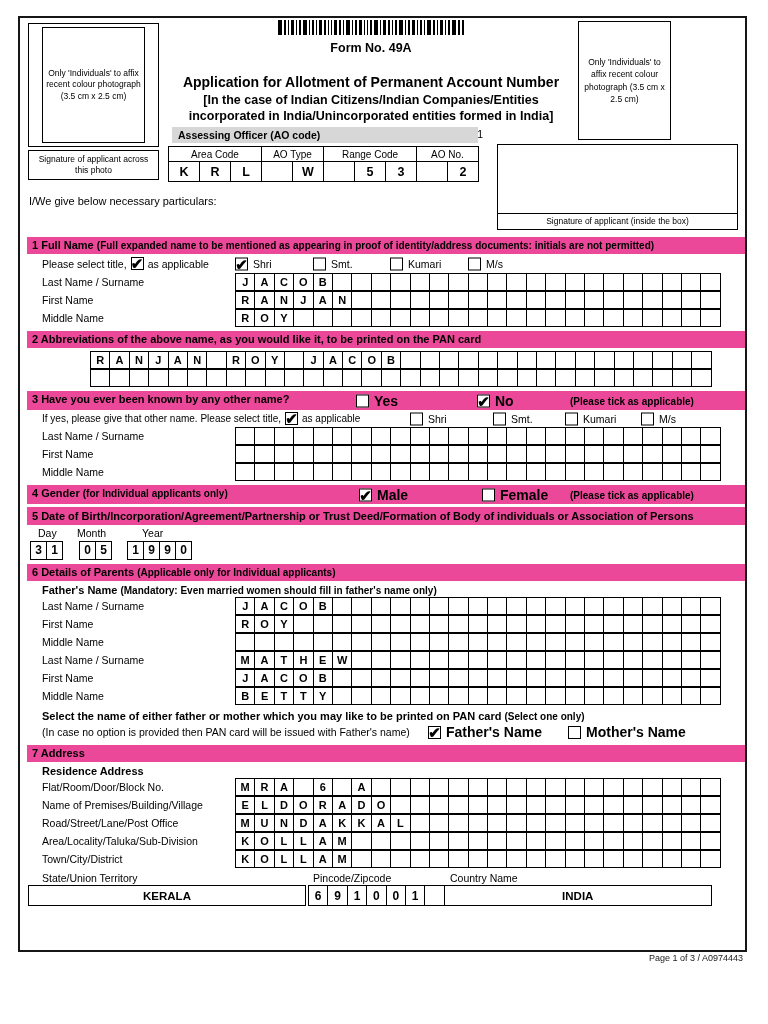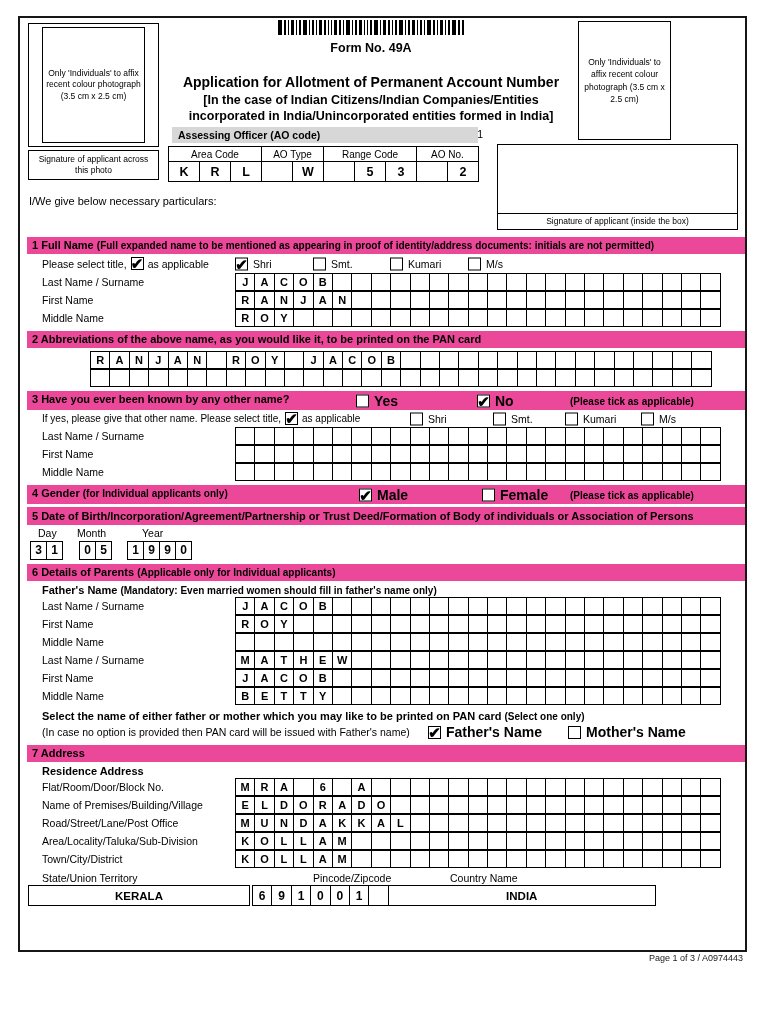--- a/index.html
+++ b/index.html
@@ -887,21 +887,21 @@
           <span class="cell"></span>
           <span class="cell"></span>
         </span>
     </div>
     <div class="addr-bottom-labels">
       <span class="pos" style="left:22px;top:7px;">State/Union Territory</span>
       <span class="pos" style="left:293px;top:7px;">Pincode/Zipcode</span>
       <span class="pos" style="left:430px;top:7px;">Country Name</span>
     </div>
     <div class="state-row">
-      <span class="bigbox" style="width:222px;">KERALA</span>
+      <span class="bigbox" style="width:278px;">KERALA</span>
       <span class="cellgrid pingrid" style="margin-left:2px;">
           <span class="cell">6</span>
           <span class="cell">9</span>
           <span class="cell">1</span>
           <span class="cell">0</span>
           <span class="cell">0</span>
           <span class="cell">1</span>
           <span class="cell"></span>
         </span>
       <span class="bigbox" style="width:268px;margin-left:-1px;">INDIA</span>

